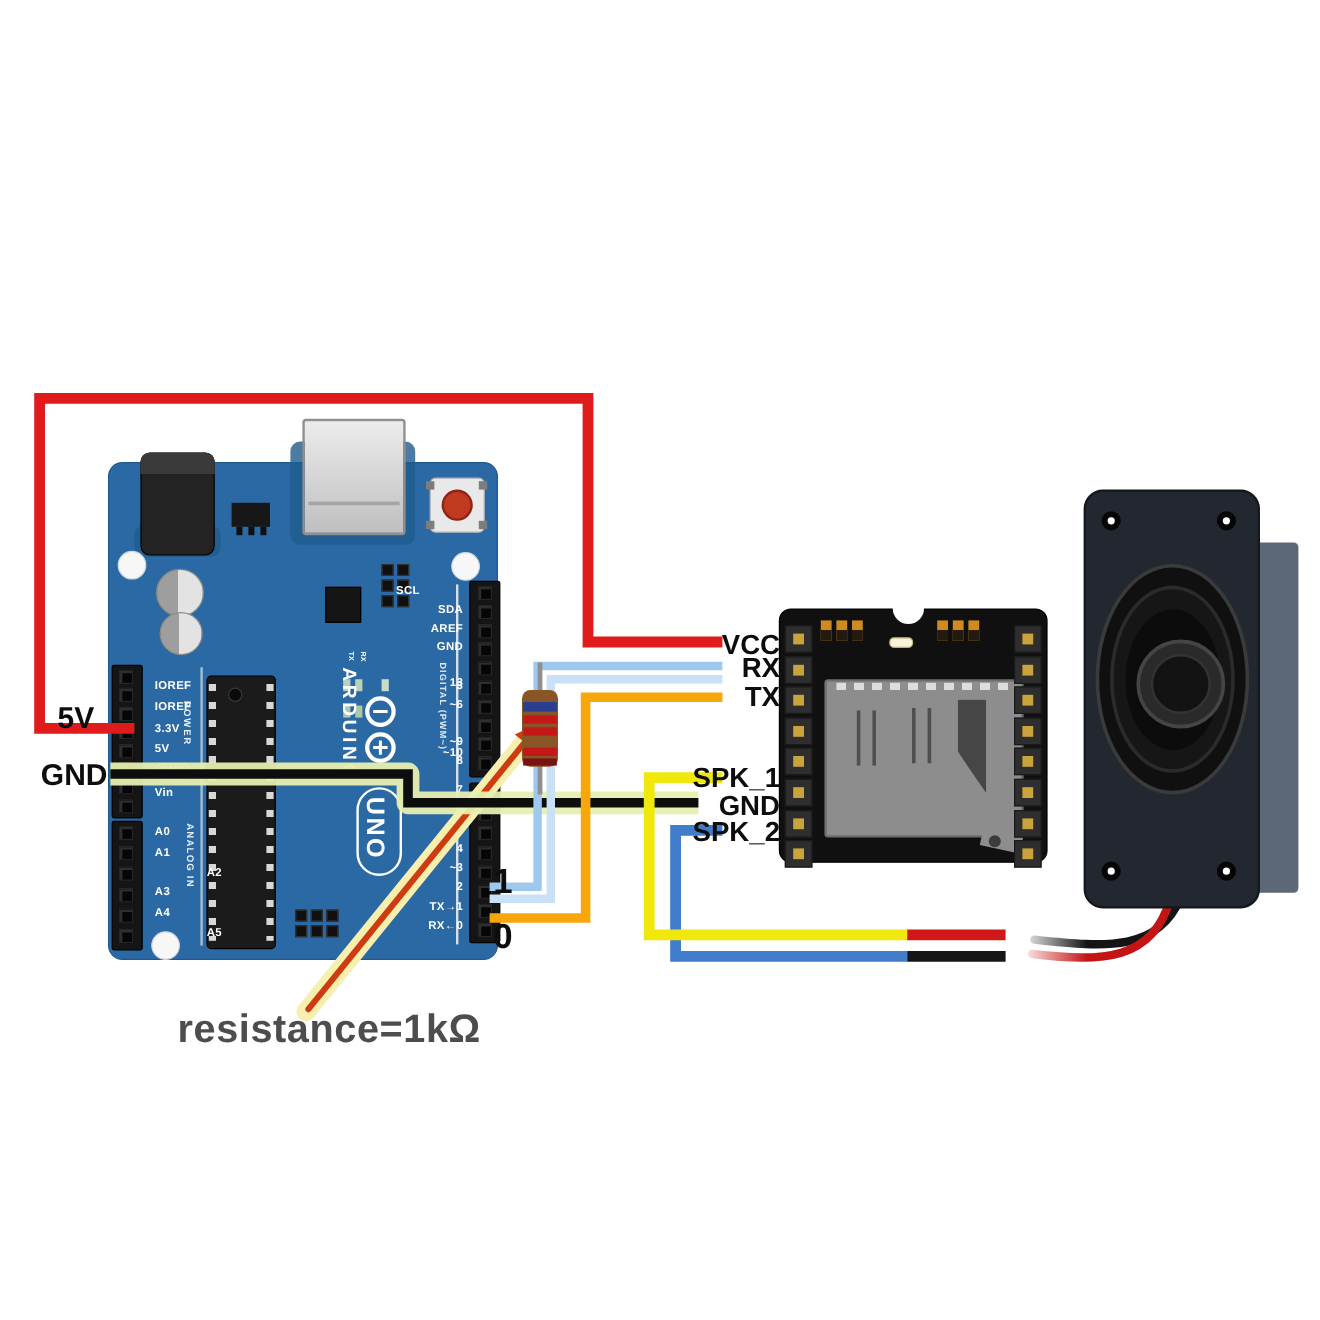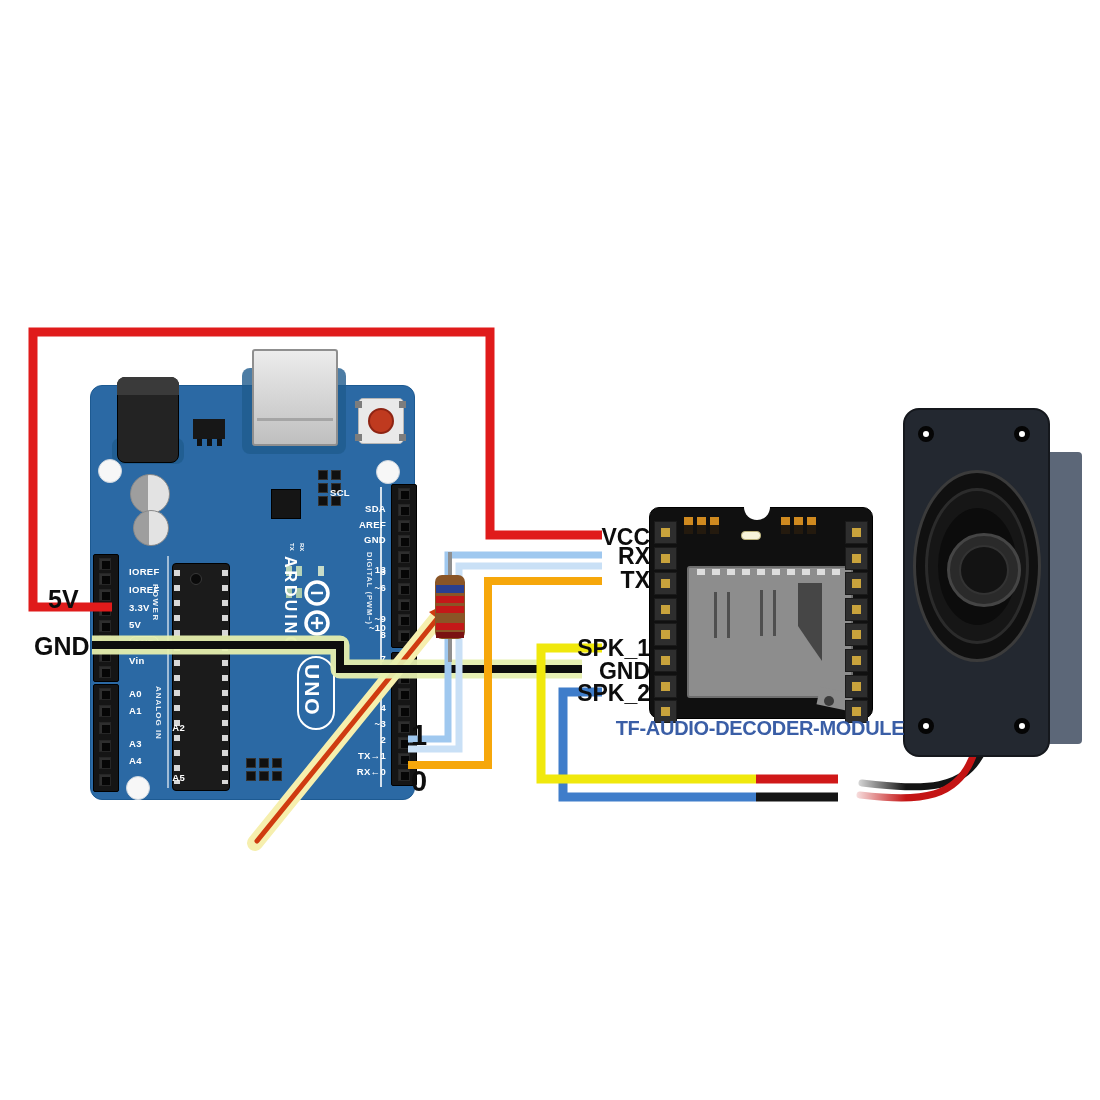--- a/index.html
+++ b/index.html
@@ -236,21 +236,21 @@
   <div class="biglbl" style="left:48px;top:585px;font-size:25px;">5V</div>
   <div class="biglbl" style="left:34px;top:632px;font-size:25px;">GND</div>
   <div class="mlabel" style="top:524px;">VCC</div>
   <div class="mlabel" style="top:543px;">RX</div>
   <div class="mlabel" style="top:567px;">TX</div>
   <div class="mlabel" style="top:635px;">SPK_1</div>
   <div class="mlabel" style="top:658px;">GND</div>
   <div class="mlabel" style="top:680px;">SPK_2</div>
   <div class="biglbl" style="left:411px;top:719px;font-size:29px;">1</div>
   <div class="biglbl" style="left:411px;top:765px;font-size:29px;">0</div>
-  <div class="abs caption">TF-AUDIO-DECODER-MODULE</div>
+  <div class="abs resnote">resistance=1kΩ</div>
 
 <div class="pin" style="left: 99px; top: 558px;"></div>
     <div class="pin" style="left: 99px; top: 573.4px;"></div>
     <div class="pin" style="left: 99px; top: 588.8px;"></div>
     <div class="pin" style="left: 99px; top: 604.2px;"></div>
     <div class="pin" style="left: 99px; top: 619.6px;"></div>
     <div class="pin" style="left: 99px; top: 635px;"></div>
     <div class="pin" style="left: 99px; top: 650.4px;"></div>
     <div class="pin" style="left: 99px; top: 665.8px;"></div>
     <div class="pin" style="left: 99px; top: 688px;"></div>

